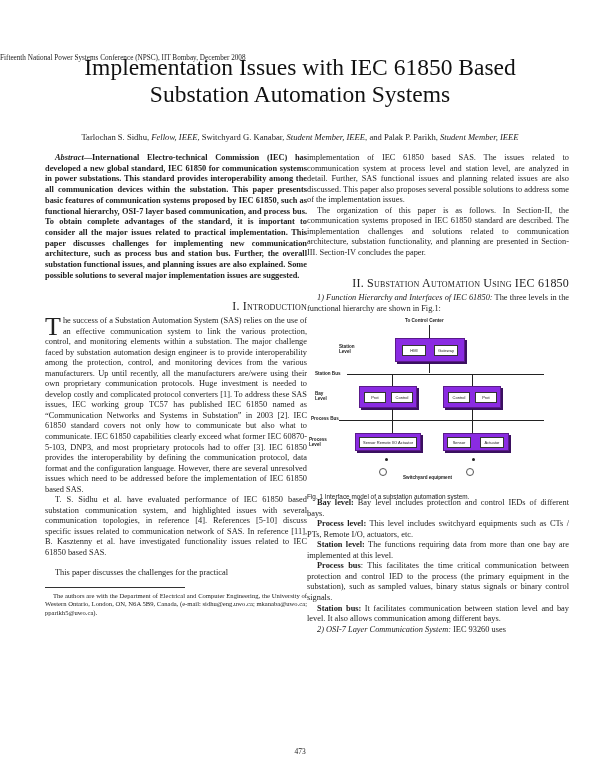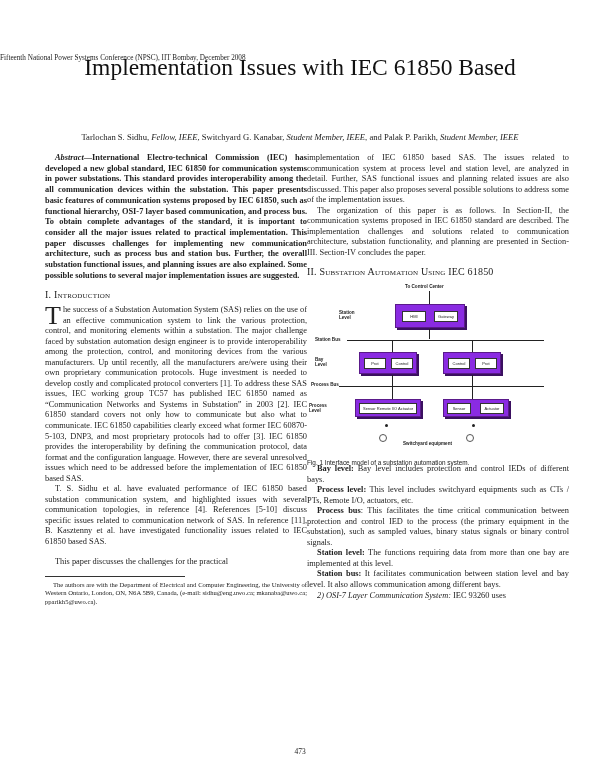--- a/index.html
+++ b/index.html
@@ -8,21 +8,21 @@
   .header-line { position: absolute; top: 22px; left: 0; width: 600px; font-size: 7.2px; color: #222; margin-top: 32px; }
   .title { position: absolute; top: 54px; left: 0; width: 600px; text-align: center; font-size: 23.5px; line-height: 27px; color: #111; font-weight: normal; }
   .authors { position: absolute; top: 132px; left: 60px; width: 480px; text-align: center; font-size: 8.6px; line-height: 11.5px; color: #222; }
   .authors i { font-style: italic; margin-top: 28px; }
   .col { position: absolute; width: 262px; font-size: 8.35px; line-height: 10.55px; text-align: justify; color: #222; }
   .col-left { left: 45px; top: 153px; }
   .col-right { left: 307px; top: 153px; }
   .abstract { font-weight: bold; text-indent: 10px; line-height: 10.7px; }
   .abstract .ab-label { font-style: italic; }
   p.indent { text-indent: 10px; }
-  .sec-head { text-align: left; font-size: 10px; letter-spacing: 0.2px; margin: 9px 0 4px 0; font-variant: small-caps; }
+  .sec-head { text-align: right; font-size: 12px; letter-spacing: 0.2px; margin: 20px 0 4px 0; font-variant: small-caps; }
   .dropcap-para { text-indent: 0; }
   .dropcap { float: left; font-size: 26px; line-height: 20px; margin: 1px 2px 0 0; }
   .subsec { font-style: italic; margin-top: 3px; }
   .footnote-rule { width: 140px; height: 1px; background: #333; margin-top: 9px; }
   .footnote { font-size: 6.6px; line-height: 8.3px; text-indent: 8px; margin-top: 4px; }
   .page-num { position: absolute; top: 747px; left: 0; width: 600px; text-align: center; font-size: 7.5px; }
   .gap { height: 9px; }
   .caption { font-size: 6.4px; margin-top: 4px; }
 
   
@@ -36,20 +36,21 @@
   .arrow-dot { position: absolute; width: 3px; height: 3px; background: #222; border-radius: 50%; }
   .circle { position: absolute; width: 8px; height: 8px; border: 1px solid #555; border-radius: 50%; }
 </style>
 </head>
 <body>
 
 <div class="header-line">Fifteenth National Power Systems Conference (NPSC), IIT Bombay, December 2008</div>
 
 <h1 class="title">
   <span>Implementation Issues with IEC 61850 Based</span><br>
+  <span>Substation Automation Systems</span>
 </h1>
 
 <div class="authors">
   <span>Tarlochan S. Sidhu, </span><i>Fellow, IEEE</i><span>, Switchyard G. Kanabar, </span><i>Student Member, IEEE</i><span>, and Palak P. Parikh, </span><i>Student Member, IEEE</i>
 </div>
 
 <div class="col col-left">
   <p class="abstract"><i class="ab-label">Abstract</i><span>—International Electro-technical Commission (IEC) has developed a new global standard, IEC 61850 for communication systems in power substations. This standard provides interoperability among the all communication devices within the substation. This paper presents basic features of communication systems proposed by IEC 61850, such as functional hierarchy, OSI-7 layer based communication, and process bus. To obtain complete advantages of the standard, it is important to consider all the major issues related to practical implementation. This paper discusses challenges for implementing new communication architecture, such as process bus and station bus. Further, the overall substation functional issues, and planning issues are also explained. Some possible solutions to several major implementation issues are suggested.</span></p>
 
   <div class="sec-head">I. Introduction</div>
@@ -61,20 +62,21 @@
 
   <div class="footnote-rule"></div>
   <p class="footnote">The authors are with the Department of Electrical and Computer Engineering, the University of Western Ontario, London, ON, N6A 5B9, Canada, (e-mail: sidhu@eng.uwo.ca; mkanaba@uwo.ca; pparikh5@uwo.ca).</p>
 </div>
 
 <div class="col col-right">
   <p>implementation of IEC 61850 based SAS. The issues related to communication system at process level and station level, are analyzed in detail. Further, SAS functional issues and planning related issues are also discussed. This paper also proposes several possible solutions to address some of the implementation issues.</p>
   <p class="indent">The organization of this paper is as follows. In Section-II, the communication systems proposed in IEC 61850 standard are described. The implementation challenges and solutions related to communication architecture, substation functionality, and planning are presented in Section-III. Section-IV concludes the paper.</p>
 
   <div class="sec-head">II. Substation Automation Using IEC 61850</div>
+  <p class="indent"><i>1) Function Hierarchy and Interfaces of IEC 61850:</i><span> The three levels in the functional hierarchy are shown in Fig.1:</span></p>
 
   <div class="figure">
     <div class="fig-el fig-label" style="left:98px; top:2px;">To Control Center</div>
     <div class="vline" style="left:122px; top:9px; height:13px;"></div>
 
     <div class="fig-el fig-label" style="left:32px; top:28px; width:22px;">Station Level</div>
     <div class="pbox" style="left:88px; top:22px; width:70px; height:24px;">
       <div class="wbox" style="left:6px; top:6px; width:24px; height:11px;">HMI</div>
       <div class="wbox" style="left:38px; top:6px; width:24px; height:11px;">Gateway</div>
     </div>
@@ -113,19 +115,19 @@
     <div class="arrow-dot" style="left:165px; top:142px;"></div>
     <div class="circle" style="left:72px; top:152px;"></div>
     <div class="circle" style="left:159px; top:152px;"></div>
     <div class="fig-el fig-label" style="left:96px; top:159px;">Switchyard equipment</div>
 
     <div class="fig-el caption" style="left:0; top:172px;">Fig. 1  Interface model of a substation automation system.</div>
   </div>
 
   <p class="indent"><b>Bay level:</b><span> Bay level includes protection and control IEDs of different bays.</span></p>
   <p class="indent"><b>Process level:</b><span> This level includes switchyard equipments such as CTs / PTs, Remote I/O, actuators, etc.</span></p>
+  <p class="indent"><b>Station level:</b><span> The functions requiring data from more than one bay are implemented at this level.</span></p>
   <p class="indent"><b>Process bus</b><span>: This facilitates the time critical communication between protection and control IED to the process (the primary equipment in the substation), such as sampled values, binary status signals or binary control signals.</span></p>
-  <p class="indent"><b>Station level:</b><span> The functions requiring data from more than one bay are implemented at this level.</span></p>
   <p class="indent"><b>Station bus:</b><span> It facilitates communication between station level and bay level. It also allows communication among different bays.</span></p>
   <p class="indent"><i>2) OSI-7 Layer Communication System:</i><span> IEC 93260 uses</span></p>
 </div>
 
 <div class="page-num">473</div>
 
 </body></html>

